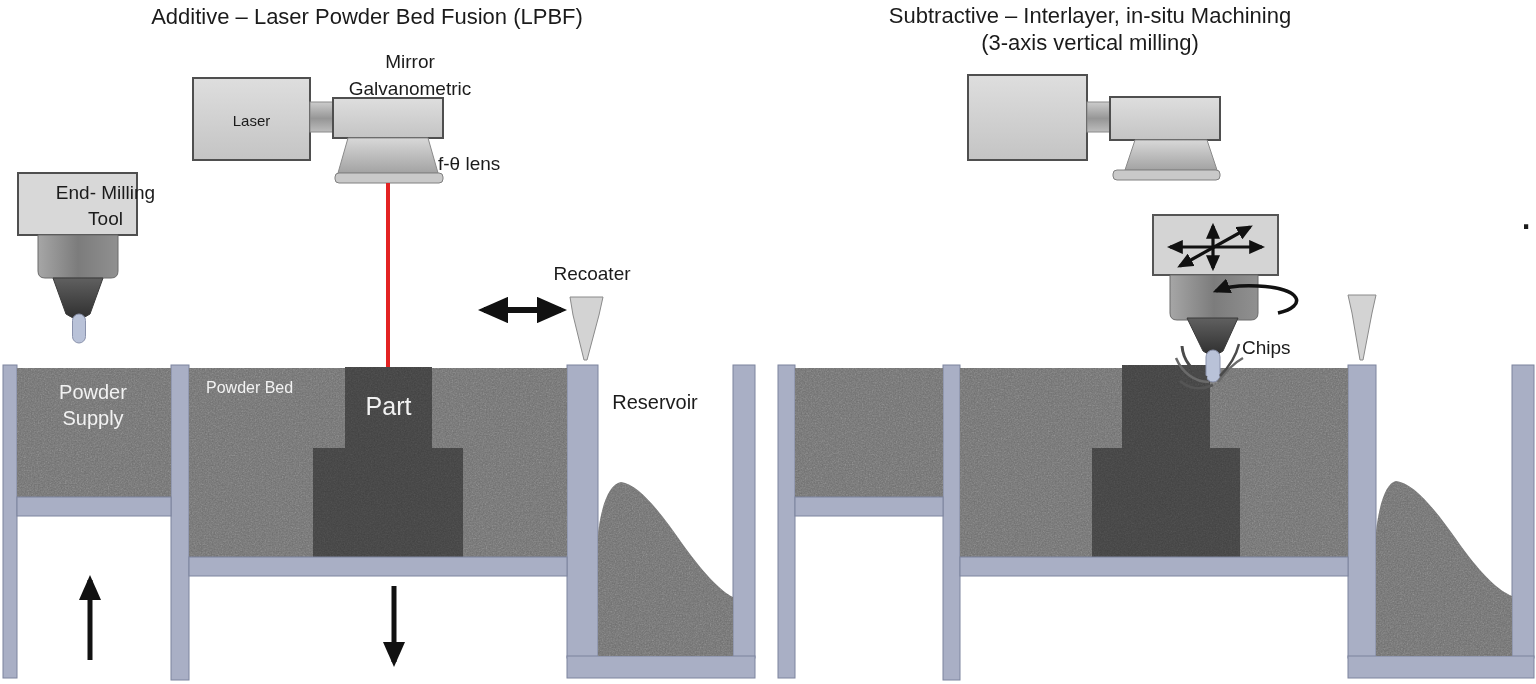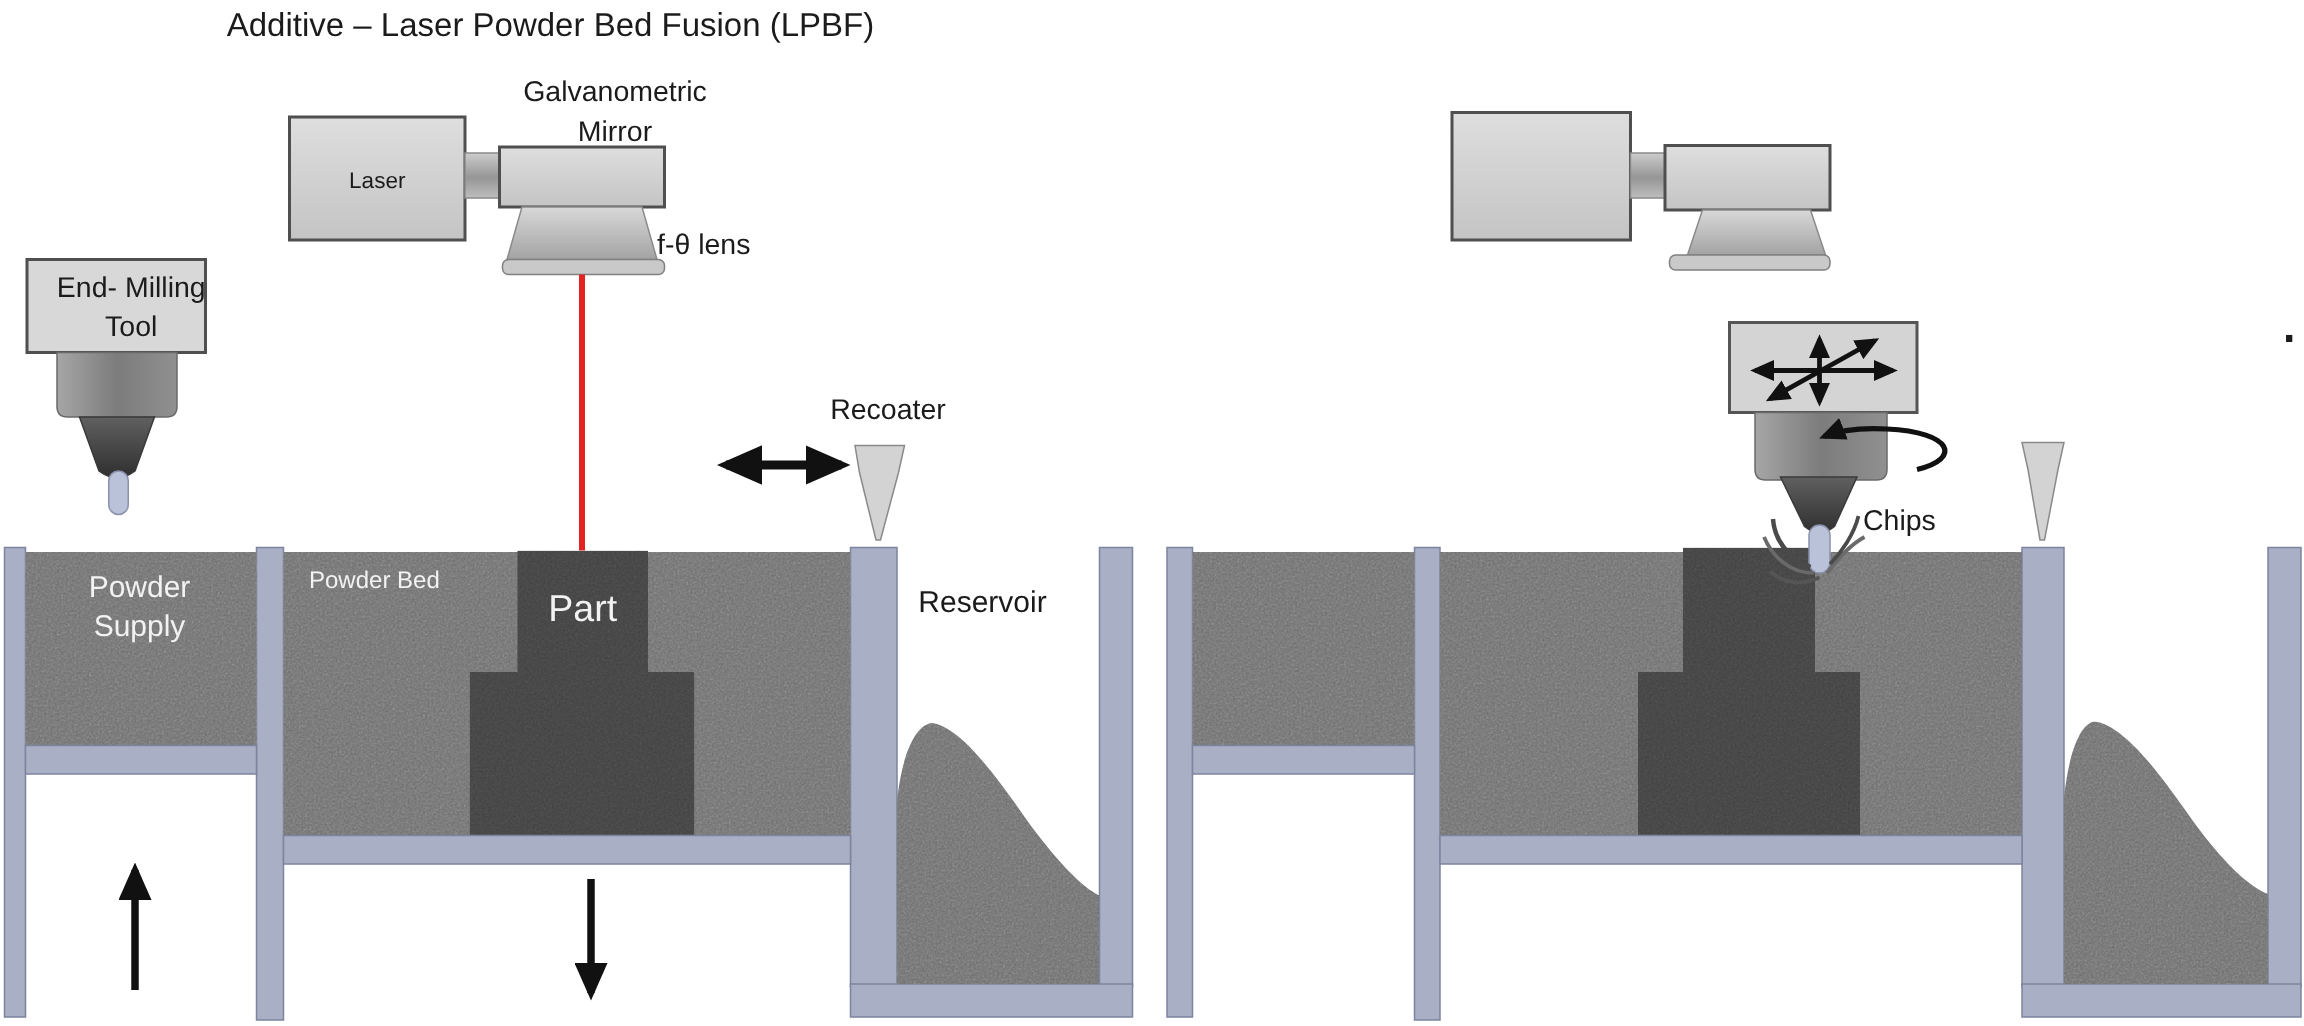--- a/index.html
+++ b/index.html
@@ -167,31 +167,35 @@
       <path d="M1218,382 C1224,374 1232,364 1243,358" stroke="#6a6a6a" stroke-width="2.5"></path>
       <path d="M1220,376 C1228,368 1236,356 1239,344" stroke="#4a4a4a" stroke-width="2.5"></path>
     </g>
   </g>
 
   <polygon points="1348,295 1376,295 1372,313 1363,360 1360,360 1352,313" fill="#d3d3d3" stroke="#8a8a8a"></polygon>
 </svg>
 
 <div class="lbl title center" style="left:37px;top:3px;width:660px;text-align:center;">Additive – Laser Powder Bed Fusion (LPBF)</div>
 
+<div class="lbl title center" style="left:810px;top:2px;width:560px;">
+  <div>Subtractive – Interlayer, in-situ Machining</div>
+  <div>(3-axis vertical milling)</div>
+</div>
 
 <div class="lbl sub center" style="left:330px;top:48px;width:160px;">
+  <div>Mirror</div>
   <div>Galvanometric</div>
-  <div>Mirror</div>
 </div>
 
 <div class="lbl boxlbl center" style="left:193px;top:112px;width:117px;">Laser</div>
 
 <div class="lbl small" style="left:438px;top:152px;">f-θ lens</div>
 
-<div class="lbl small center" style="left:28px;top:180px;width:119px;line-height:26px;">
+<div class="lbl small center" style="left:18px;top:180px;width:119px;line-height:26px;padding-left:28px;">
   <div>End- Milling</div>
   <div>Tool</div>
 </div>
 
 <div class="lbl small center" style="left:537px;top:262px;width:110px;">Recoater</div>
 
 <div class="lbl small center white" style="left:24px;top:379px;width:138px;font-size:20px;line-height:26px;">
   <div>Powder</div>
   <div>Supply</div>
 </div>

